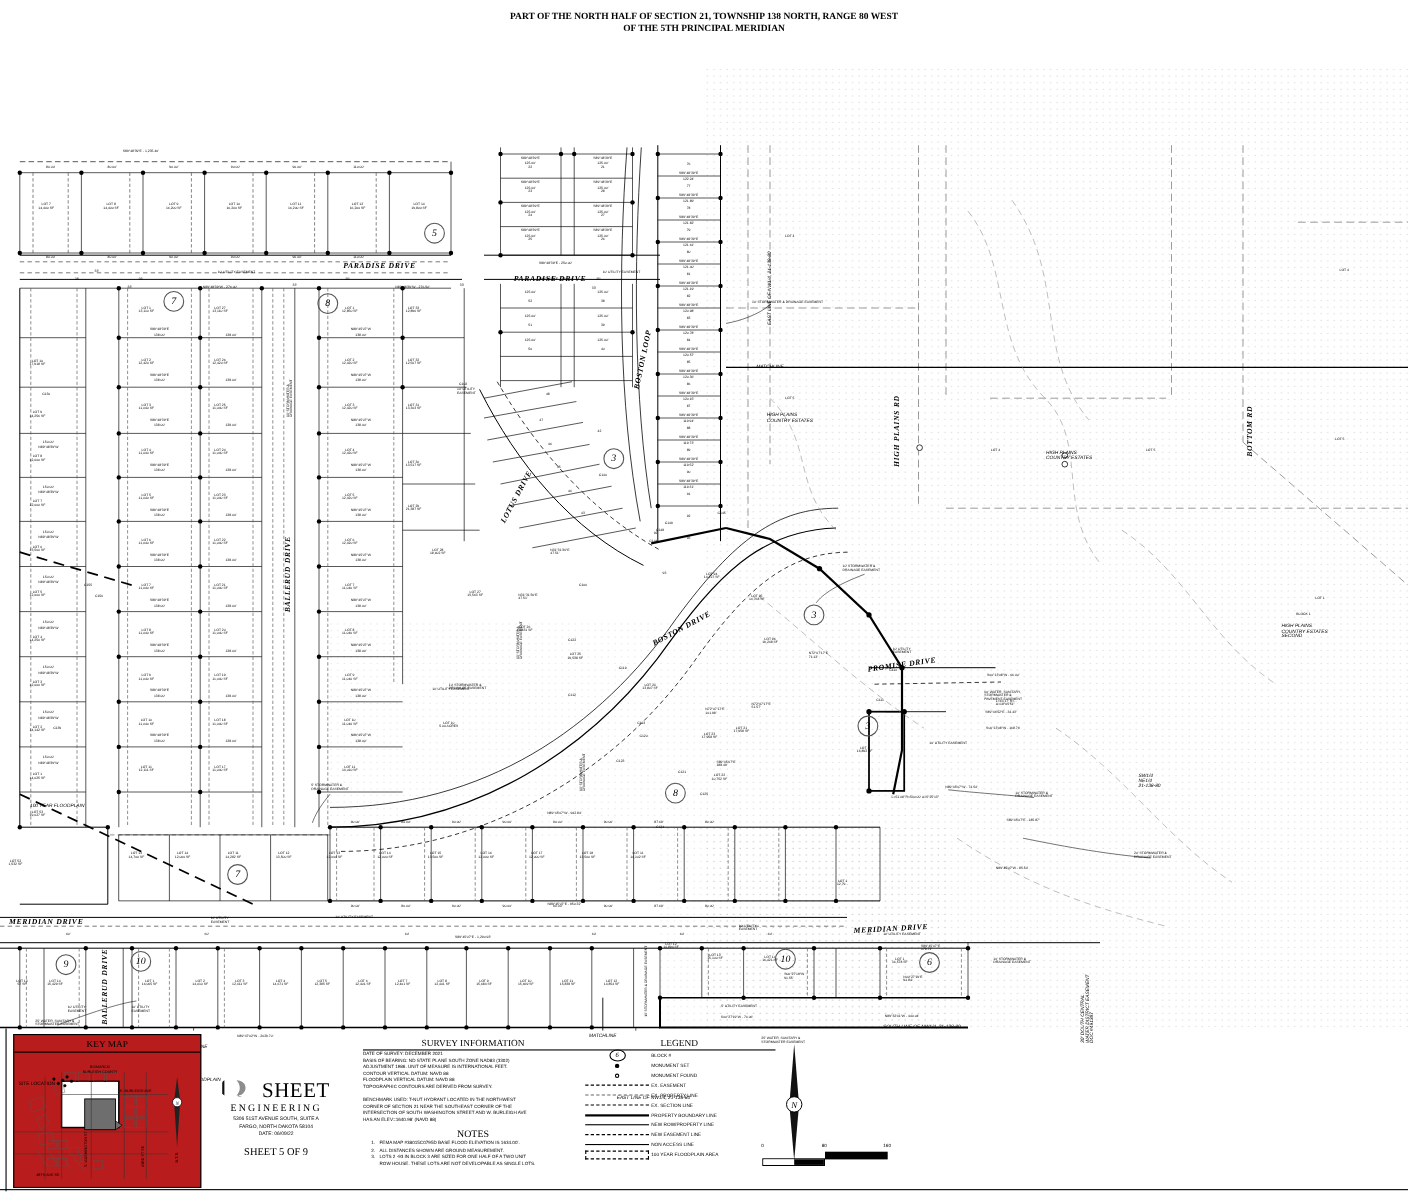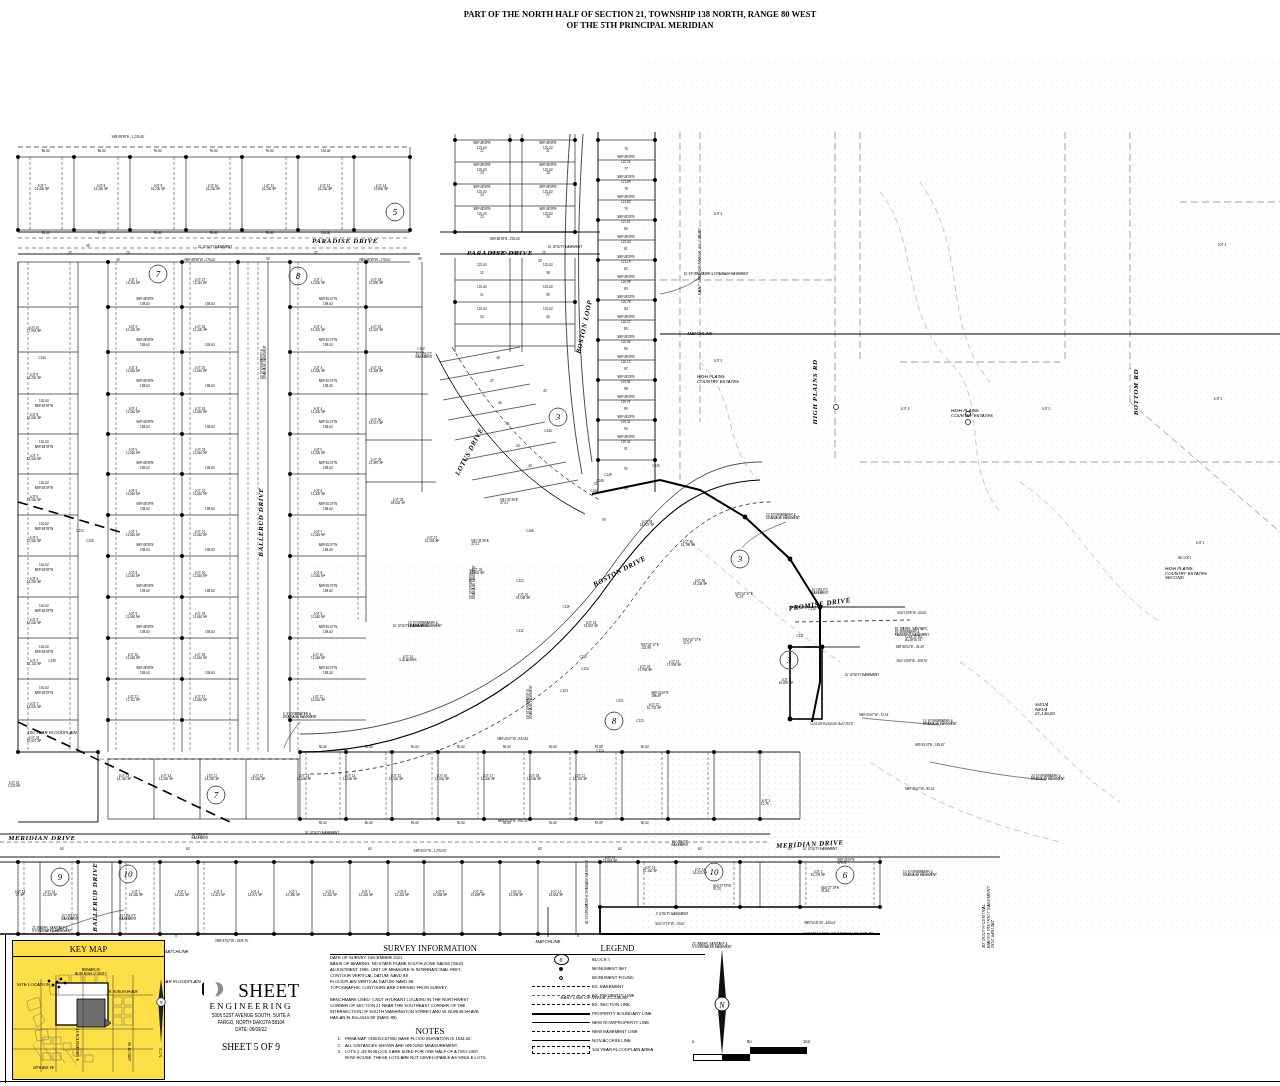--- a/index.html
+++ b/index.html
@@ -24,22 +24,22 @@
   #sub3{font-size:8.6px;margin-top:1px;}
 
   
   #drawing{position:absolute;left:0;top:62px;width:1280px;height:875px;}
   #drawing svg{display:block;}
 
   
   #bottom{position:absolute;left:0;top:935px;width:1280px;height:151px;}
 
   
-  #keymap-box{position:absolute;left:12px;top:5px;width:153px;height:140px;
-              border:1px solid #000;box-sizing:border-box;background:#fde047;}
+  #keymap-box{position:absolute;left:12px;top:5px;width:171px;height:140px;
+              border:1px solid #000;box-sizing:border-box;background:#b91c1c;}
   #keymap-title{font-family:"Liberation Serif",serif;font-size:8.5px;text-align:center;
                 padding-top:3px;border-bottom:1px solid #000;padding-bottom:2px;}
   #keymap-canvas{position:relative;width:100%;height:115px;}
 
   
   #lowry-box{position:absolute;left:176px;top:44px;width:150px;text-align:center;}
   #lowry-name{font-family:"Liberation Serif",serif;font-size:19px;letter-spacing:.5px;
               display:inline-block;vertical-align:middle;}
   #lowry-eng{font-family:"Liberation Serif",serif;font-size:9px;letter-spacing:2px;margin-top:-2px;}
   #lowry-addr{font-size:4.5px;margin-top:2px;line-height:1.5;}

